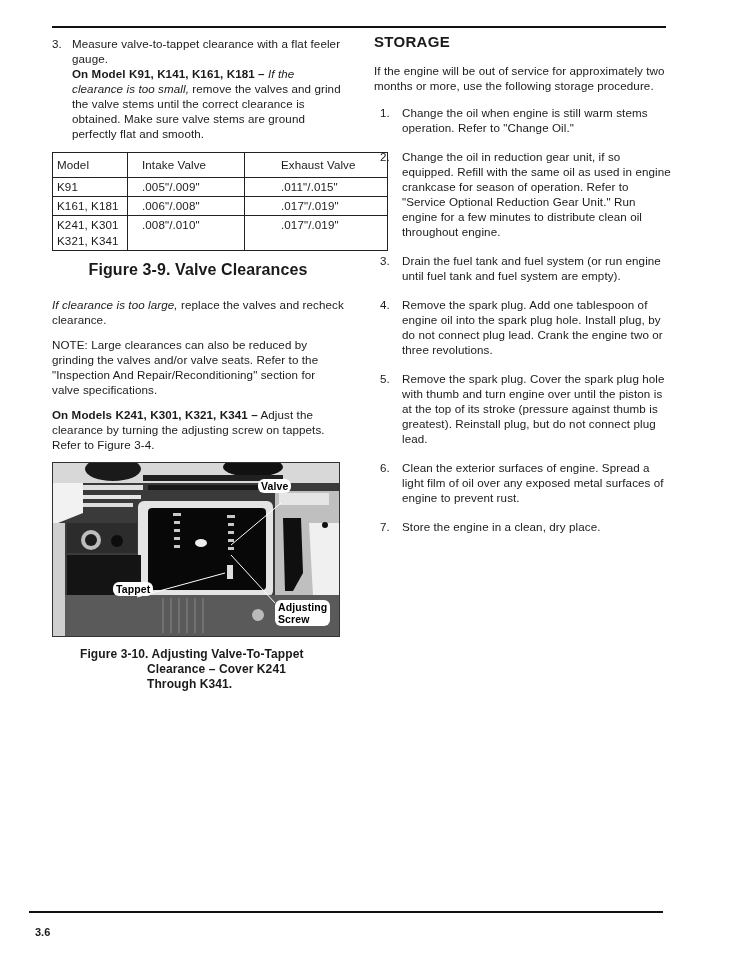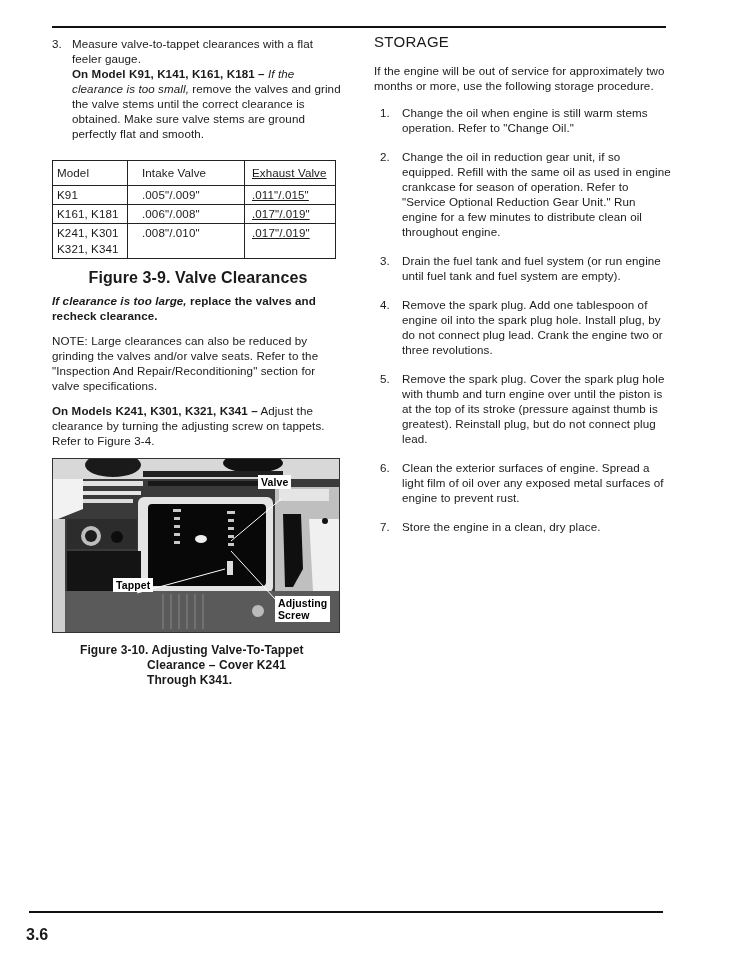--- a/index.html
+++ b/index.html
@@ -7,47 +7,47 @@
            font-family: "Liberation Sans", "DejaVu Sans", sans-serif; color: #1a1a1a; }
     .rule { position: absolute; height: 2px; background: #111; }
     .col { position: absolute; font-size: 11.6px; line-height: 15px; letter-spacing: 0.1px; }
     .left-col { left: 52px; top: 36px; width: 292px; }
     .right-col { left: 374px; top: 34px; width: 300px; }
     .num-item { position: relative; padding-left: 20px; }
     .num-item .n { position: absolute; left: 0; top: 0; }
     .b { font-weight: bold; text-align: center; }
     .i { font-style: italic; }
     p { margin: 0; }
-    table.vc { border-collapse: collapse; width: 284px; margin-top: 19px; font-size: 11.6px; }
+    table.vc { border-collapse: collapse; width: 336px; margin-top: 11px; font-size: 11.6px; }
     table.vc td { border: 1px solid #222; padding: 1px 4px; vertical-align: top; line-height: 16px; }
     table.vc tr.hdr td { padding-top: 4px; padding-bottom: 4px; }
     table.vc td.c1 { width: 66px; }
     table.vc td.c2 { width: 98px; padding-left: 14px; }
-    table.vc td.c3 { padding-left: 7px; text-decoration: underline; }
+    table.vc td.c3 { padding-left: 36px; }
     .fig-cap { font-weight: bold; text-align: center; margin-top: 11px; font-size: 16px; }
     .gap { height: 10px; }
     .photo { position: relative; width: 286px; height: 173px; border: 1px solid #333; margin-top: 10px;
              background: #2a2a2a; overflow: hidden; }
     .photo .callout { position: absolute; background: #fff; color: #000; font-weight: bold;
-                      font-size: 10.5px; line-height: 12px; padding: 1px 3px; }
+                      font-size: 10.5px; line-height: 12px; padding: 1px 3px; border-radius: 6px; }
     .fig10 { font-weight: bold; font-size: 12px; margin-top: 10px; padding-left: 28px; line-height: 15px; }
     .fig10 .indent { padding-left: 67px; }
-    h2.storage { font-size: 15px; font-weight: normal; margin: 0 0 14px 0; letter-spacing: 0.3px; }
+    h2.storage { font-size: 15px; font-weight: bold; margin: 0 0 14px 0; letter-spacing: 0.3px; }
     .right-col .num-item { padding-left: 22px; margin-left: 6px; margin-top: 12px; }
-    .pageno { position: absolute; left: 26px; top: 926px; font-weight: bold; font-size: 16px; }
+    .pageno { position: absolute; left: 35px; top: 926px; font-weight: bold; font-size: 11px; }
   </style>
 </head>
 <body>
 
 <div class="rule" style="left:52px; top:26px; width:614px;"></div>
 
 <div class="col left-col">
   <div class="num-item">
     <span class="n">3.</span>
-    <p>Measure valve-to-tappet clearances with a flat feeler gauge.</p>
+    <p>Measure valve-to-tappet clearance with a flat feeler gauge.</p>
     <p>
       <span class="b">On Model K91, K141, K161, K181 –</span>
       <span class="i">If the clearance is too small,</span>
       <span>remove the valves and grind the valve stems until the correct clearance is obtained. Make sure valve stems are ground perfectly flat and smooth.</span>
     </p>
   </div>
 
   <table class="vc">
     <tbody>
         <tr class="hdr">
@@ -71,21 +71,21 @@
         <div>K321, K341</div>
       </td>
       <td class="c2">.008"/.010"</td>
       <td class="c3">.017"/.019"</td>
     </tr>
   </tbody>
     </table>
 
   <p class="fig-cap">Figure 3-9. Valve Clearances</p>
 
-  <p style="margin-top:8px;font-weight:bold;">
+  <p style="margin-top:20px;">
     <span class="i">If clearance is too large,</span>
     <span>replace the valves and recheck clearance.</span>
   </p>
   <div class="gap"></div>
   <p>NOTE: Large clearances can also be reduced by grinding the valves and/or valve seats. Refer to the "Inspection And Repair/Reconditioning" section for valve specifications.</p>
   <div class="gap"></div>
   <p>
     <span class="b">On Models K241, K301, K321, K341 –</span>
     <span>Adjust the clearance by turning the adjusting screw on tappets. Refer to Figure 3-4.</span>
   </p>

